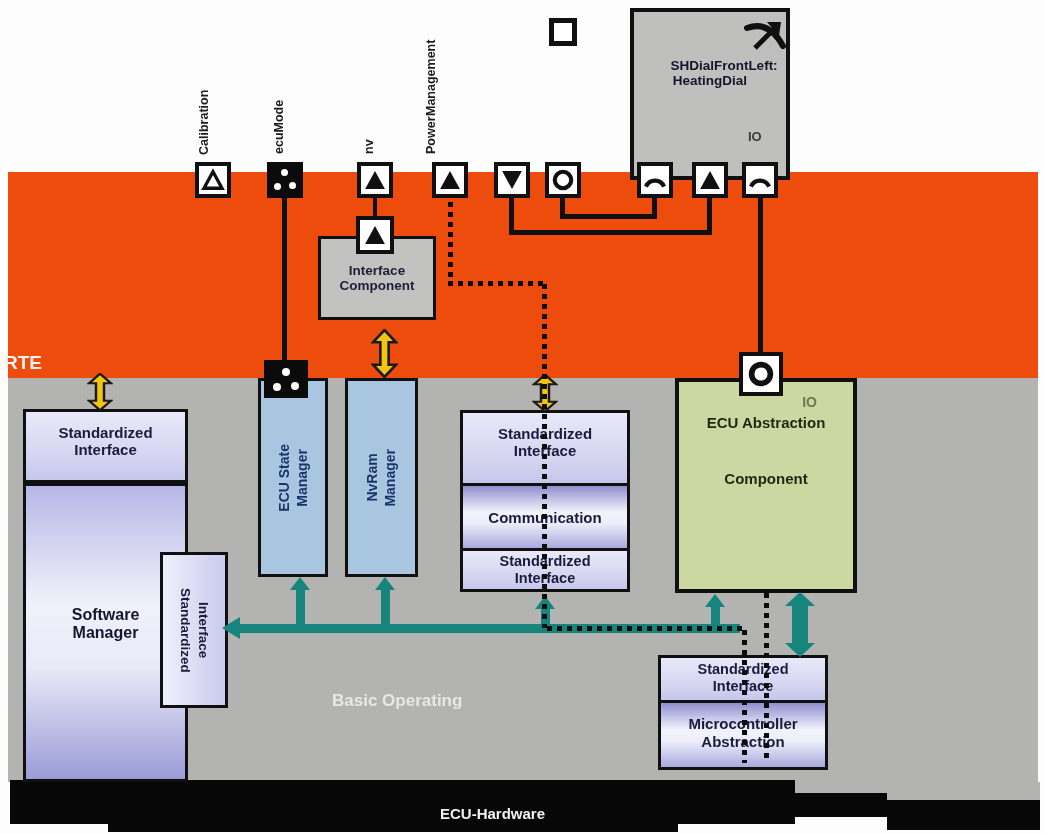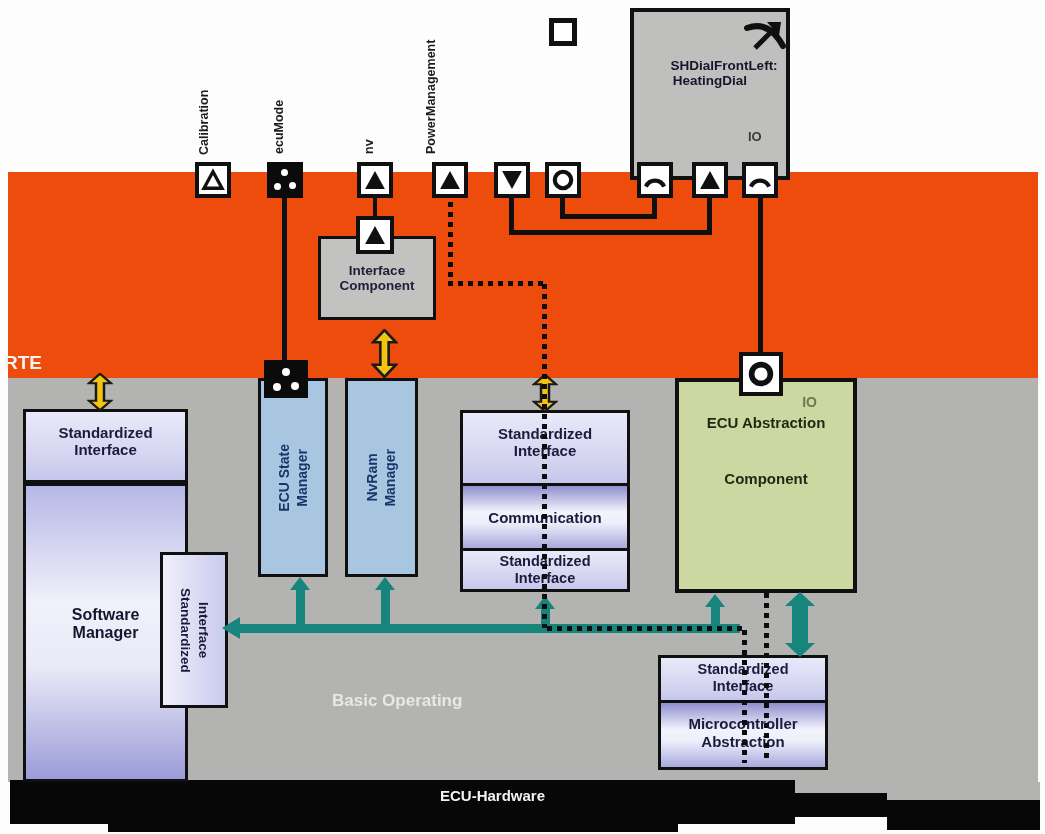--- a/index.html
+++ b/index.html
@@ -254,19 +254,19 @@
   <div class="head-up" style="left:535px;top:596px;"></div>
 
   <div class="tealstem" style="left:711px;top:606px;width:9px;height:20px;"></div>
   <div class="head-up" style="left:705px;top:594px;"></div>
 
   <div class="tealstem" style="left:792px;top:604px;width:16px;height:40px;"></div>
   <div class="head-up" style="left:785px;top:592px;border-left-width:15px;border-right-width:15px;border-bottom-width:14px;"></div>
   <div class="head-down" style="left:785px;top:643px;"></div>
 
   <div class="abs" style="left:10px;top:780px;width:785px;height:44px;background:#070707;z-index:8;">
-    <span style="position:absolute;left:430px;top:7px;color:#f2f2ef;font-weight:bold;font-size:15px;">ECU-Hardware</span>
+    <span style="position:absolute;left:430px;top:25px;color:#f2f2ef;font-weight:bold;font-size:15px;">ECU-Hardware</span>
   </div>
   <div class="abs" style="left:795px;top:793px;width:92px;height:24px;background:#070707;z-index:8;"></div>
   <div class="abs" style="left:887px;top:800px;width:153px;height:30px;background:#070707;z-index:8;"></div>
   <div class="abs" style="left:108px;top:824px;width:570px;height:8px;background:#070707;z-index:8;"></div>
 
 </div>
 
 </body></html>

